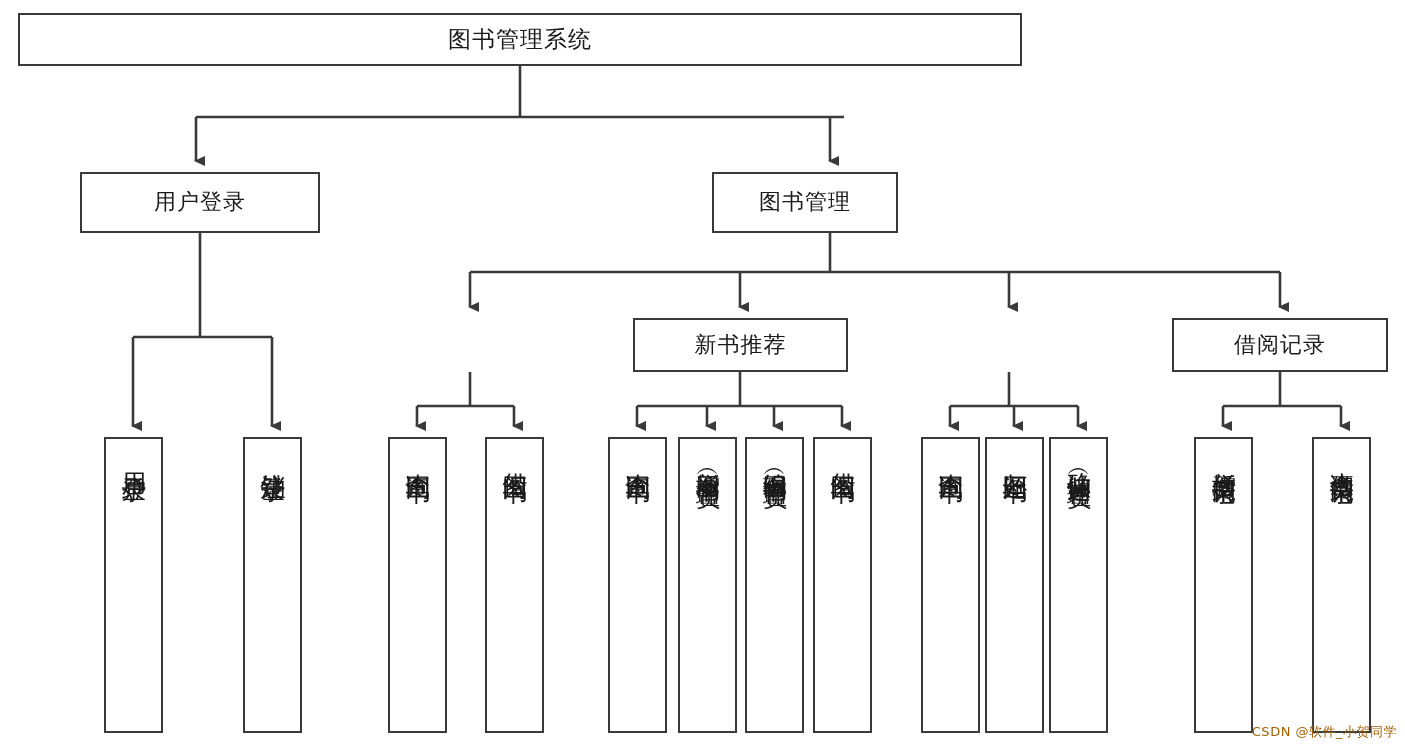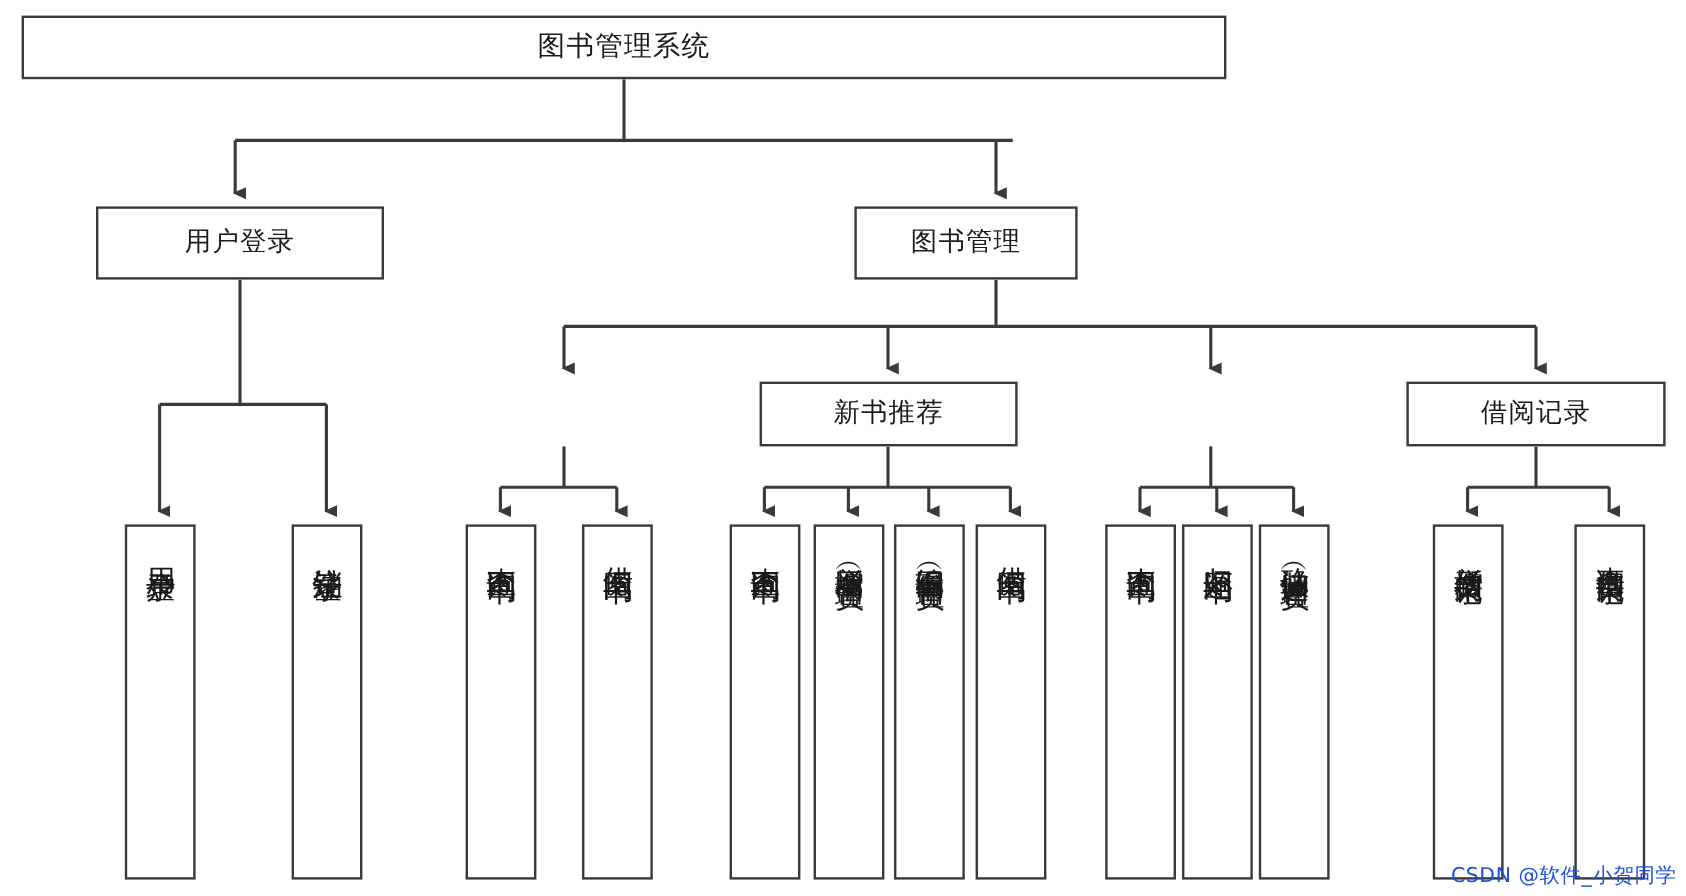--- a/index.html
+++ b/index.html
@@ -55,22 +55,22 @@
     white-space: nowrap;
     color: #1a1a1a;
   }
   .node.leaf.tall .vlabel {
     font-size: 24px;
   }
   .watermark {
     position: absolute;
     right: 8px;
     bottom: 6px;
-    font-size: 17px;
-    color: #1d4ed8;
+    font-size: 13px;
+    color: #a16207;
     letter-spacing: 0.5px;
     white-space: nowrap;
   }
 </style>
 </head>
 <body>
 
 <div id="canvas">
 
   <svg id="edges" viewBox="0 0 1405 747">

